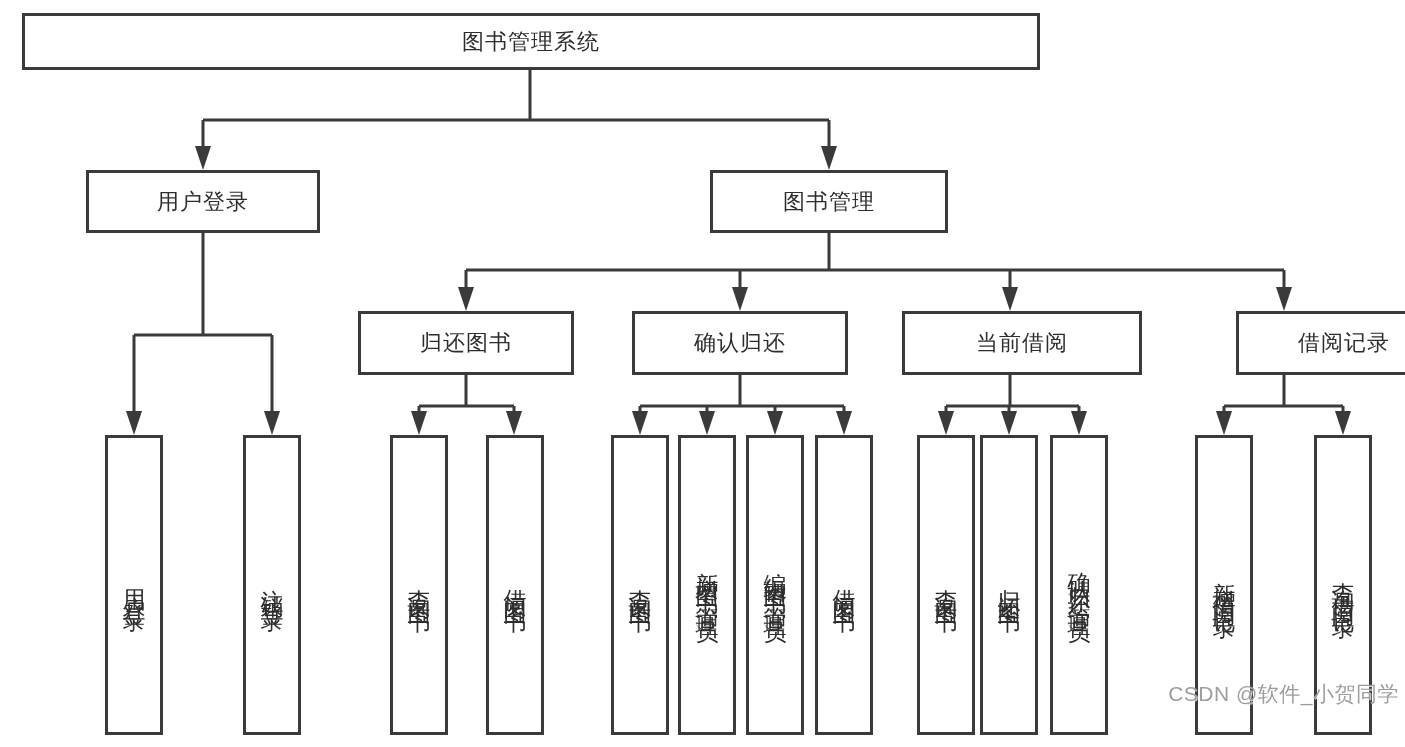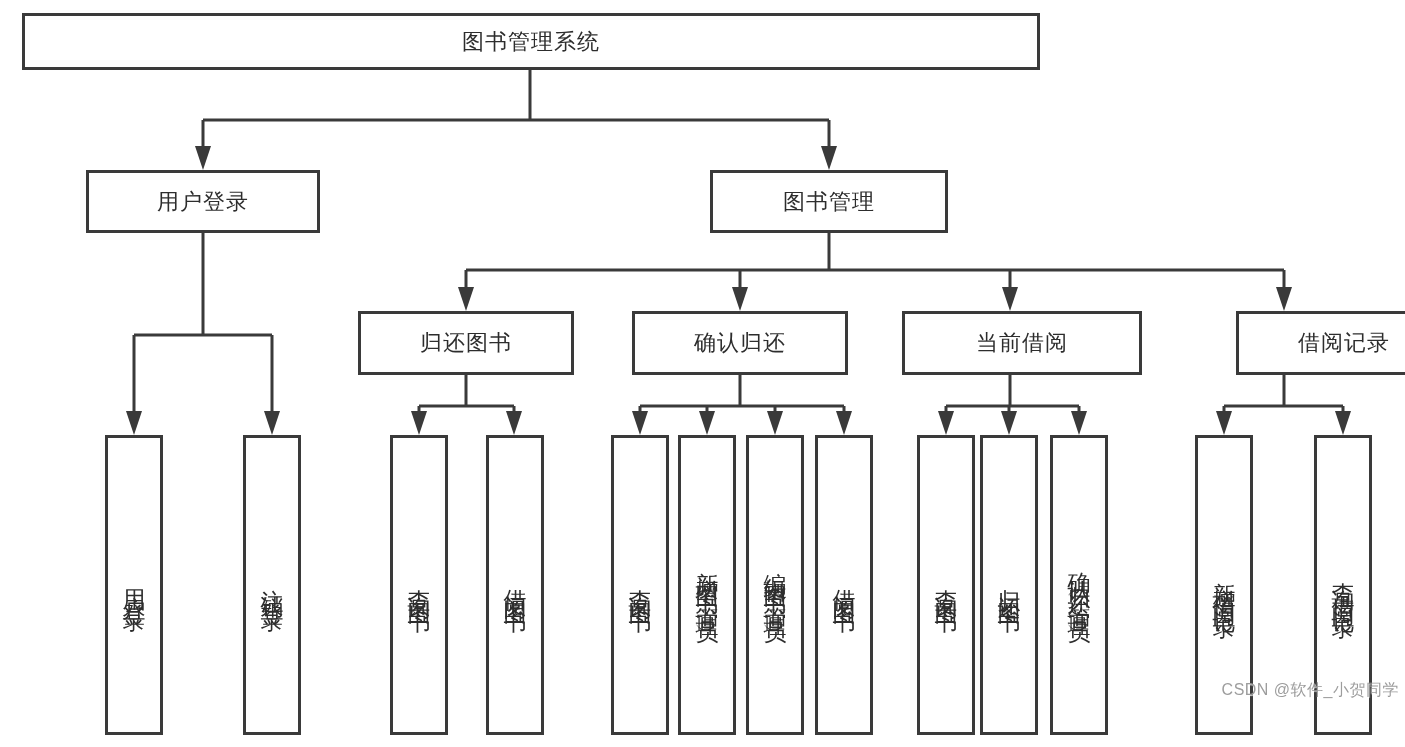--- a/index.html
+++ b/index.html
@@ -28,21 +28,21 @@
     font-size:22px;letter-spacing:1px;white-space:nowrap;
     color:var(--text);
   }
   .box.v span{
     writing-mode:vertical-rl;text-orientation:mixed;
     font-size:23px;letter-spacing:7px;line-height:1;
     color:var(--text);
   }
   #watermark{
     position:absolute;right:6px;top:680px;z-index:3;
-    font-size:16px;color:var(--watermark);
+    font-size:21px;color:var(--watermark);
     text-shadow:1px 1px 1px rgba(255,255,255,0.85);
     white-space:nowrap;letter-spacing:0.5px;
   }
 </style>
 </head>
 <body>
 
 <div id="canvas">
 
   <svg id="connectors" viewBox="0 0 1405 747" xmlns="http://www.w3.org/2000/svg">

